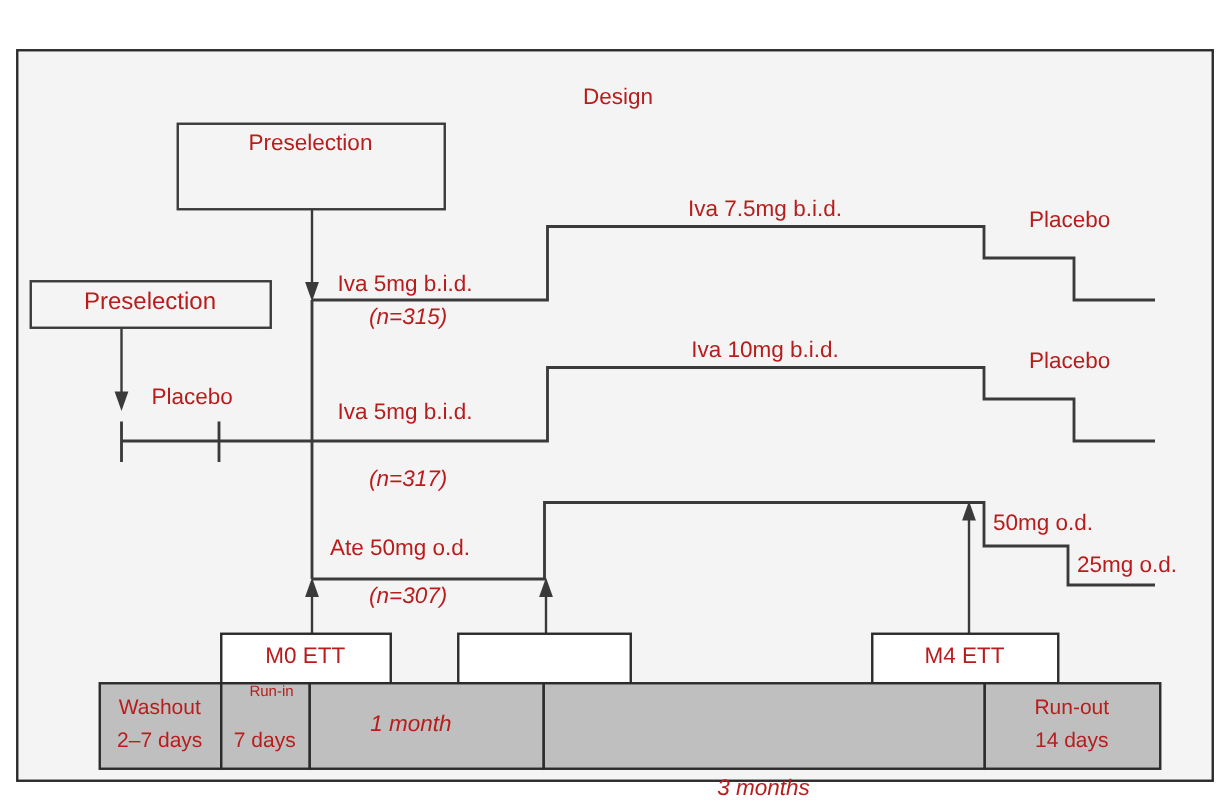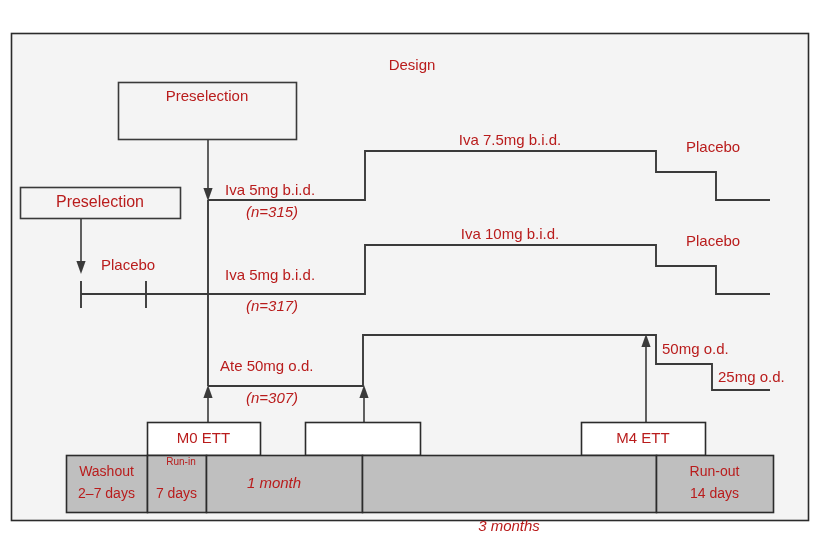--- a/index.html
+++ b/index.html
@@ -95,21 +95,21 @@
   <div class="lbl lbl-c" style="left:20px; top:193px; width:160px; font-size:16px;">Preselection</div>
 
   <div class="lbl" style="left:101px; top:257px; font-size:15px;">Placebo</div>
 
   <div class="lbl" style="left:225px; top:182px; font-size:15px;">Iva 5mg b.i.d.</div>
   <div class="lbl ital" style="left:246px; top:204px; font-size:15px;">(n=315)</div>
   <div class="lbl lbl-c" style="left:390px; top:132px; width:240px; font-size:15px;">Iva 7.5mg b.i.d.</div>
   <div class="lbl" style="left:686px; top:139px; font-size:15px;">Placebo</div>
 
   <div class="lbl" style="left:225px; top:267px; font-size:15px;">Iva 5mg b.i.d.</div>
-  <div class="lbl ital" style="left:246px; top:298px; font-size:15px;">(n=317)</div>
+  <div class="lbl ital" style="left:246px; top:312px; font-size:15px;">(n=317)</div>
   <div class="lbl lbl-c" style="left:390px; top:226px; width:240px; font-size:15px;">Iva 10mg b.i.d.</div>
   <div class="lbl" style="left:686px; top:233px; font-size:15px;">Placebo</div>
 
   <div class="lbl" style="left:220px; top:358px; font-size:15px;">Ate 50mg o.d.</div>
   <div class="lbl ital" style="left:246px; top:390px; font-size:15px;">(n=307)</div>
   <div class="lbl" style="left:662px; top:341px; font-size:15px;">50mg o.d.</div>
   <div class="lbl" style="left:718px; top:369px; font-size:15px;">25mg o.d.</div>
 
   <div class="lbl lbl-c" style="left:147px; top:430px; width:113px; font-size:15px;">M0 ETT</div>
   <div class="lbl lbl-c" style="left:581px; top:430px; width:124px; font-size:15px;">M4 ETT</div>

